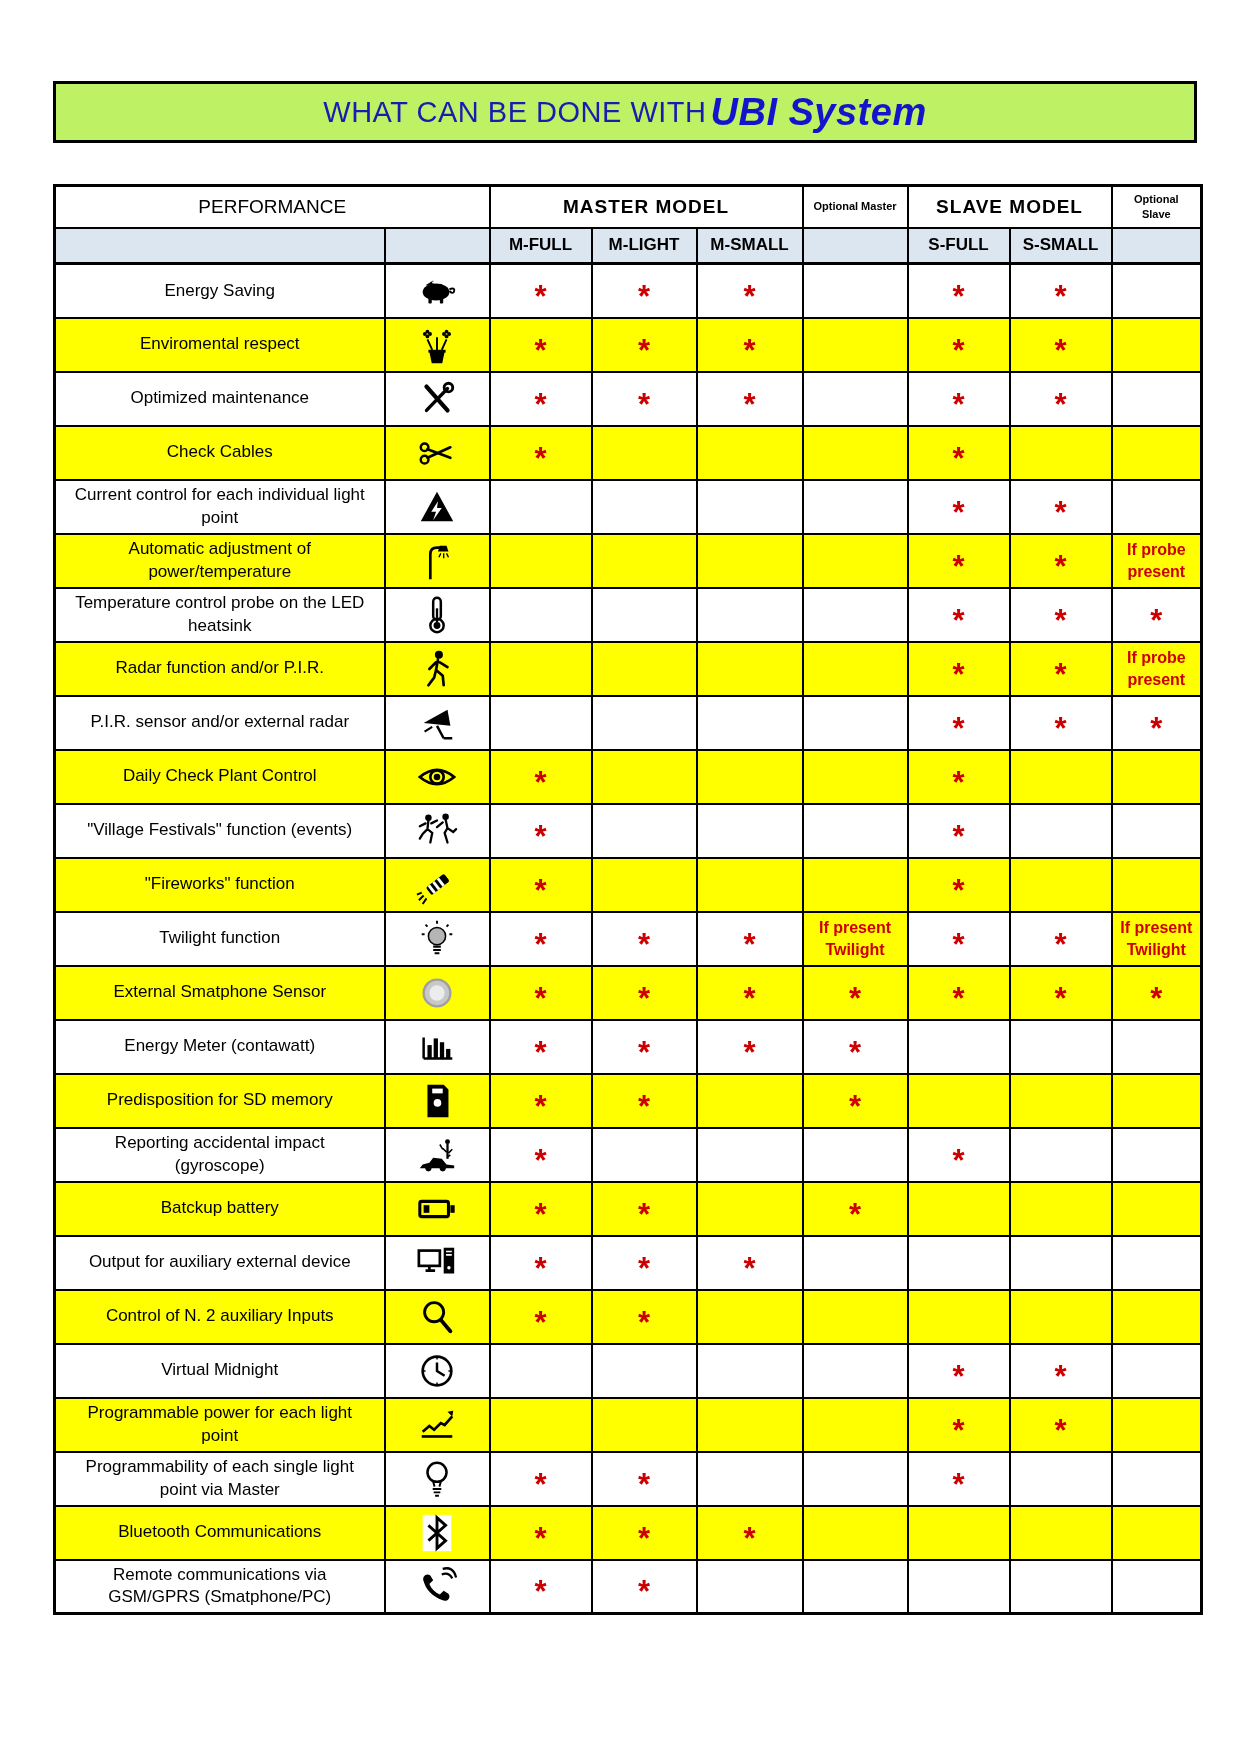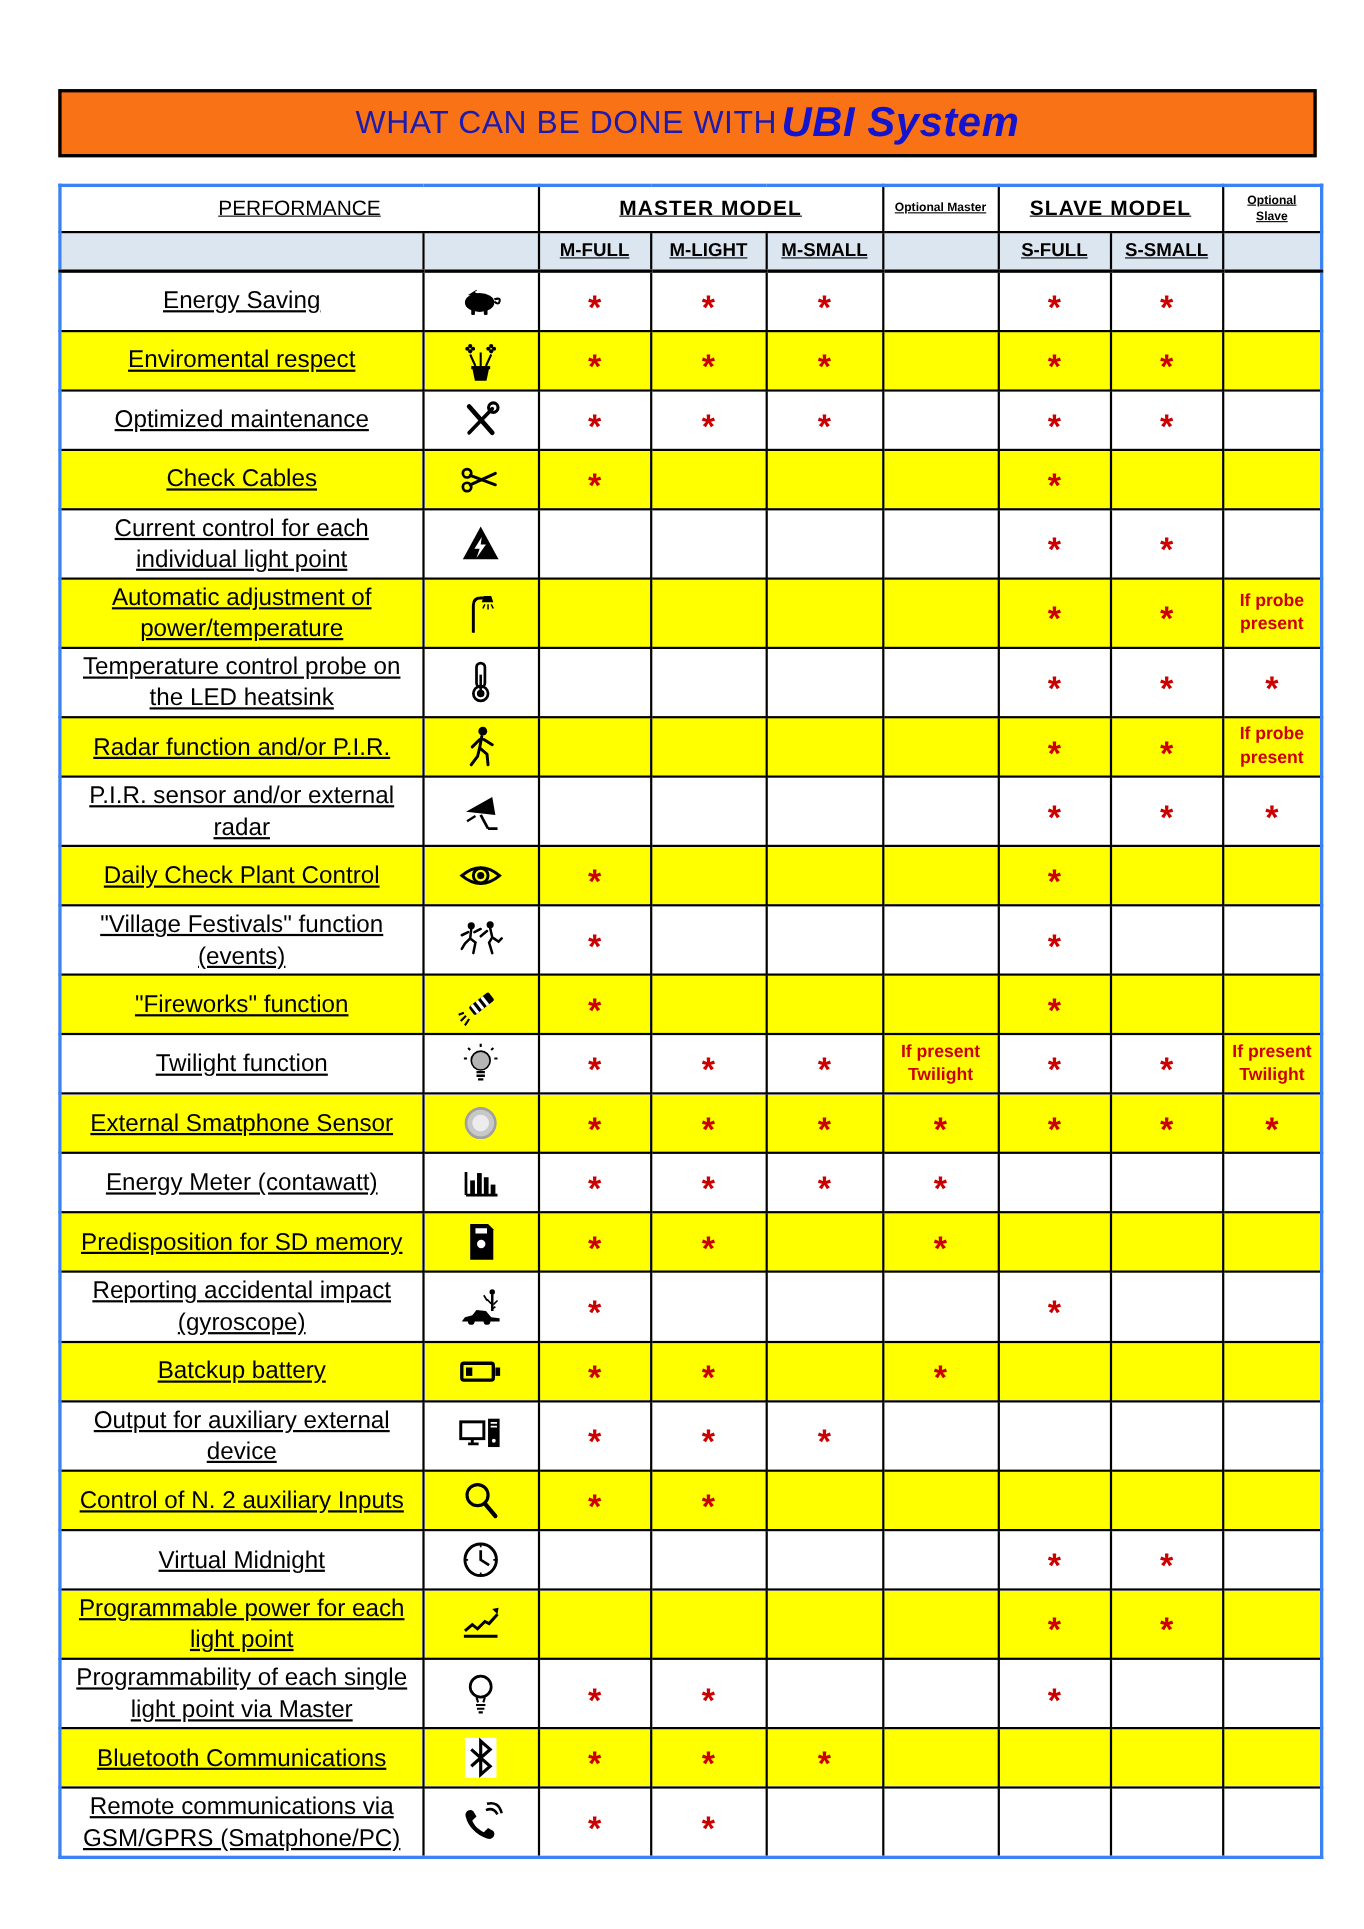--- a/index.html
+++ b/index.html
@@ -1,35 +1,35 @@
 <!DOCTYPE html>
 <html><head>
 <meta charset="utf-8">
 <style>
   html,body{margin:0;padding:0;background:#ffffff;}
   body{width:1240px;height:1754px;position:relative;font-family:"Liberation Sans",sans-serif;color:#000;}
   .page{position:absolute;left:53px;top:81px;width:1147px;}
   
-  .banner{box-sizing:border-box;width:1144px;height:62px;background:#f97316;border:3px solid #000;
+  .banner{box-sizing:border-box;width:1144px;height:62px;background:#bef264;border:3px solid #000;
           display:flex;align-items:center;justify-content:center;gap:4px;}
   .banner-prefix{color:#1b1bb0;font-size:29px;letter-spacing:.5px;}
   .banner-brand{color:#1414cc;font-size:38px;font-weight:bold;font-style:italic;letter-spacing:.5px;}
   
-  table.grid{border-collapse:collapse;table-layout:fixed;width:1147px;margin-top:24px;border:3px solid #3b82f6;text-decoration:underline;}
+  table.grid{border-collapse:collapse;table-layout:fixed;width:1147px;margin-top:41px;border:3px solid #000000;}
   .grid th,.grid td{border:2px solid #000;box-sizing:border-box;overflow:hidden;}
   tr.h1 th{height:42px;background:#fff;text-align:center;vertical-align:middle;}
   th.perf{font-weight:400;font-size:19px;}
   th.grp{font-weight:700;font-size:19px;letter-spacing:1px;}
   th.opt{font-weight:700;font-size:11px;line-height:1.35;padding:0 8px;}
   tr.h2 td{height:36px;background:#DCE6F1;font-weight:700;font-size:17px;text-align:center;vertical-align:middle;border-bottom:3px solid #000;}
   tbody td{height:54px;text-align:center;vertical-align:middle;}
   tbody tr.y td{background:#FFFF00;}
   tbody tr.w td{background:#ffffff;}
   tbody tr.w td.hl{background:#FFFF00;}
-  td.lbl{font-size:22px;line-height:1.3;padding:2px 12px;}
+  td.lbl{font-size:17px;line-height:1.3;padding:2px 12px;}
   td.ico{padding:0;}
   .icon{display:flex;align-items:center;justify-content:center;}
   .icon svg{width:42px;height:42px;display:block;}
   td.cell .star{color:#CC0000;font-size:31px;font-weight:700;display:inline-block;transform:translateY(6px);}
   td.note .star{color:#CC0000;font-size:16px;font-weight:700;transform:none;line-height:1.35;display:inline-block;padding:0 6px;}
 </style>
 </head>
 <body>
 
 <div class="page">

